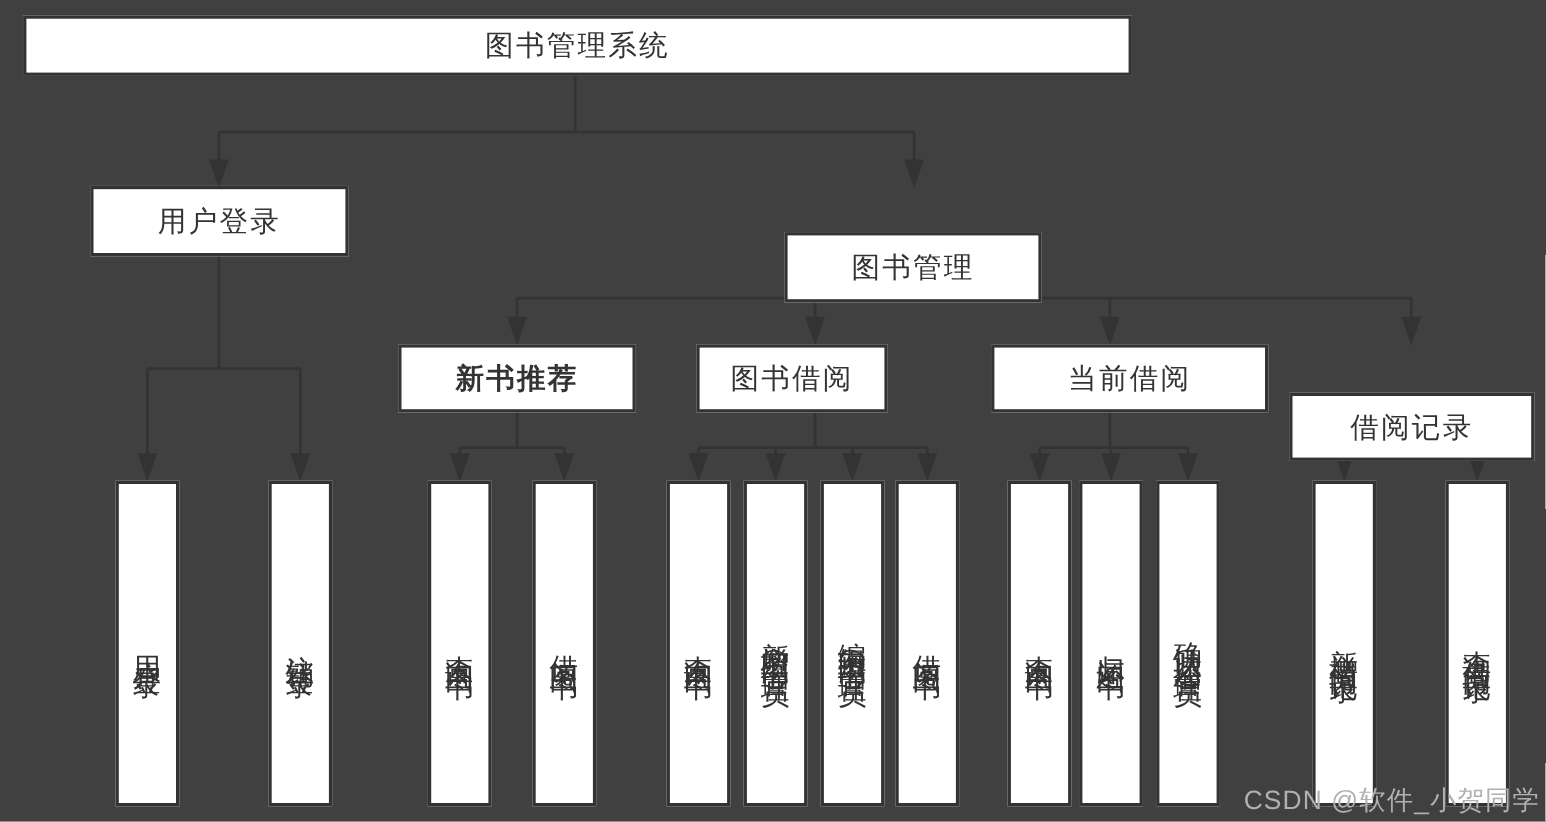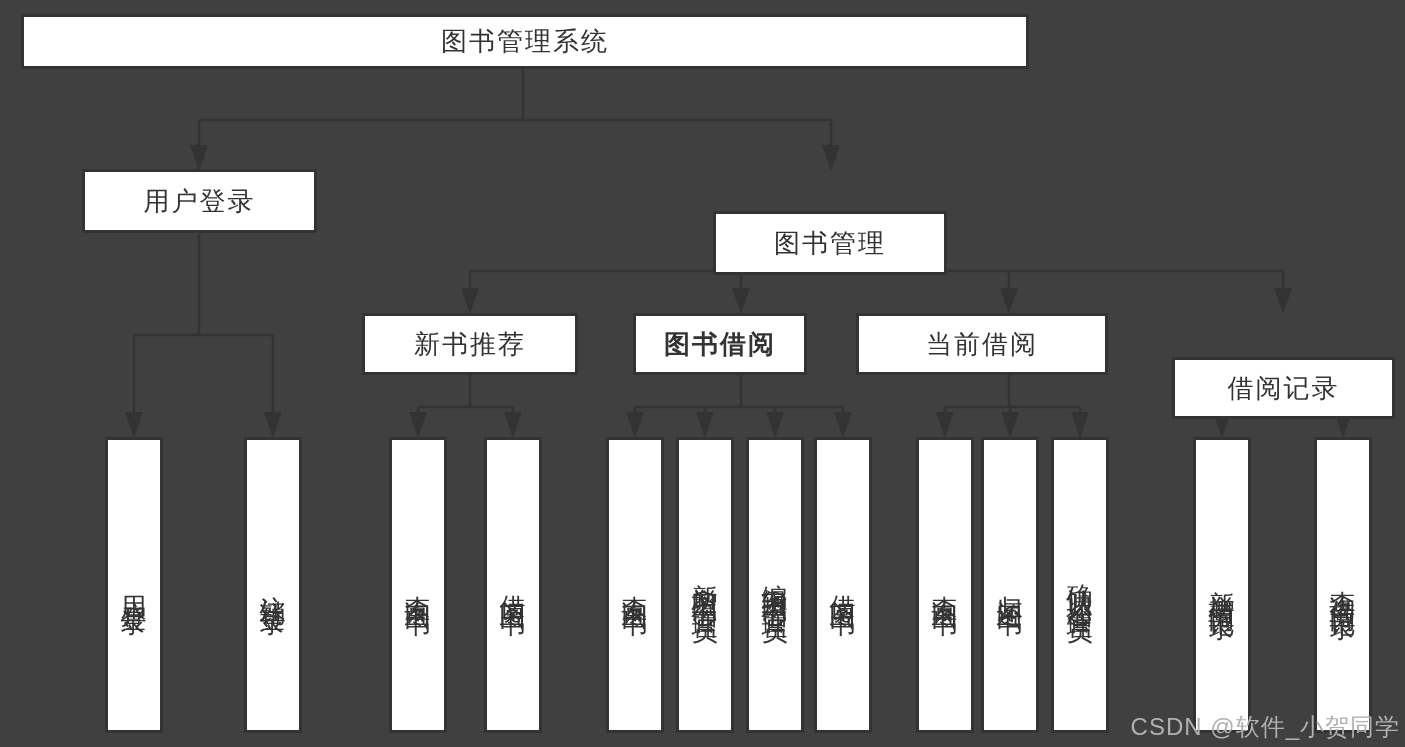--- a/index.html
+++ b/index.html
@@ -102,27 +102,27 @@
     <span class="h-label">图书管理系统</span>
   </div>
 
   <div class="box" style="left:82px; top:169px; width:235px; height:64px;">
     <span class="h-label">用户登录</span>
   </div>
   <div class="box" style="left:713px; top:169px; width:234px; height:64px;margin-top:42px;">
     <span class="h-label">图书管理</span>
   </div>
 
-  <div class="box" style="left:362px; top:313px; width:216px; height:62px;">
+  <div class="box" style="left:362px; top:313px; width:216px; height:62px;font-weight:bold;">
     <span class="h-label">新书推荐</span>
   </div>
-  <div class="box" style="left:633px; top:313px; width:174px; height:62px;font-weight:bold;">
+  <div class="box" style="left:633px; top:313px; width:174px; height:62px;">
     <span class="h-label">图书借阅</span>
   </div>
-  <div class="box" style="left:856px; top:313px; width:252px; height:62px;">
+  <div class="box" style="left:901px; top:313px; width:252px; height:62px;">
     <span class="h-label">当前借阅</span>
   </div>
   <div class="box" style="left:1172px; top:313px; width:223px; height:62px;margin-top:44px;">
     <span class="h-label">借阅记录</span>
   </div>
 
   <div class="box leaf" style="left:105px; top:437px; width:58px; height:296px;">用户登录</div>
   <div class="box leaf" style="left:244px; top:437px; width:58px; height:296px;">注销登录</div>
 
   <div class="box leaf" style="left:389px; top:437px; width:58px; height:296px;">查询图书</div>

